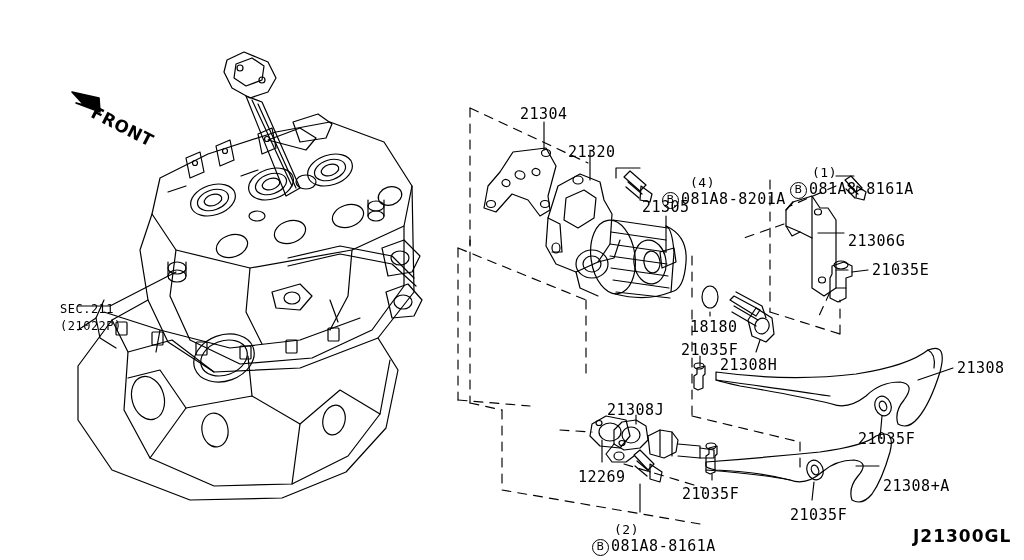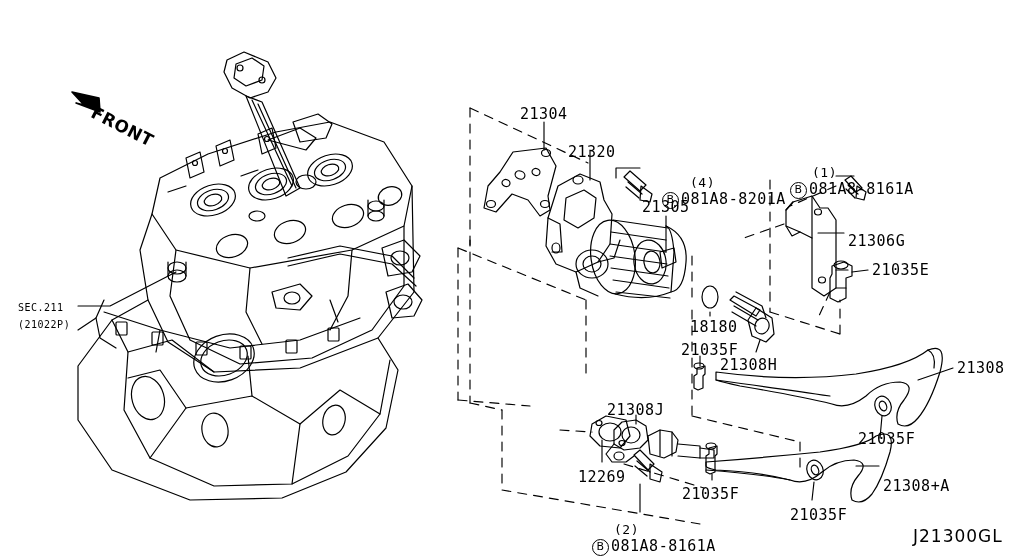--- a/index.html
+++ b/index.html
@@ -27,21 +27,21 @@
   }
   .lbl {
     position: absolute;
     font-family: "DejaVu Sans Mono", monospace;
     color: #000000;
     white-space: pre;
     letter-spacing: 0.5px;
     line-height: 1.05;
   }
   .lbl-main { font-size: 15px; }
-  .lbl-sec  { font-size: 10px; }
+  .lbl-sec  { font-size: 12px; margin-left: 42px; }
   .lbl-bolt { font-size: 15px; }
   .lbl-qty  { font-size: 13px; }
   .lbl-front {
     font-size: 17px;
     font-family: "DejaVu Sans", sans-serif;
     font-weight: 600;
     transform: rotate(27deg);
     transform-origin: left top;
   }
   .lbl-code {
@@ -383,15 +383,15 @@
   <div class="lbl lbl-qty" style="left:812px; top:166px;">(1)</div>
 
   <div class="lbl lbl-bolt" style="left:592px; top:507px;">
     <span class="bolt-row">
       <span class="bcircle">B</span>
       <span>081A8-8161A</span>
     </span>
   </div>
   <div class="lbl lbl-qty" style="left:614px; top:523px;">(2)</div>
 
-  <div class="lbl lbl-code" style="left:913px; top:528px;">J21300GL</div>
+  <div class="lbl lbl-code" style="left:913px; top:528px;font-weight:bold;">J21300GL</div>
 
 </div>
 
 </body></html>

